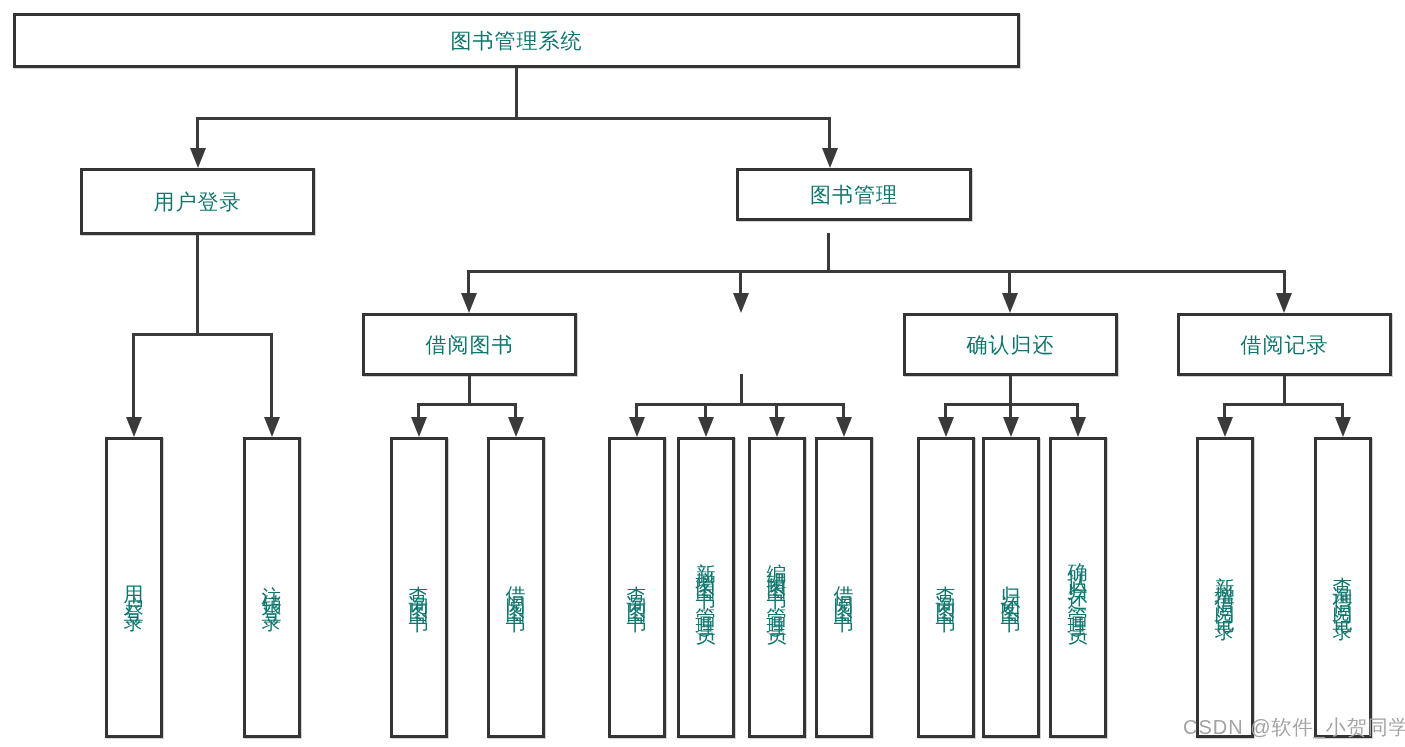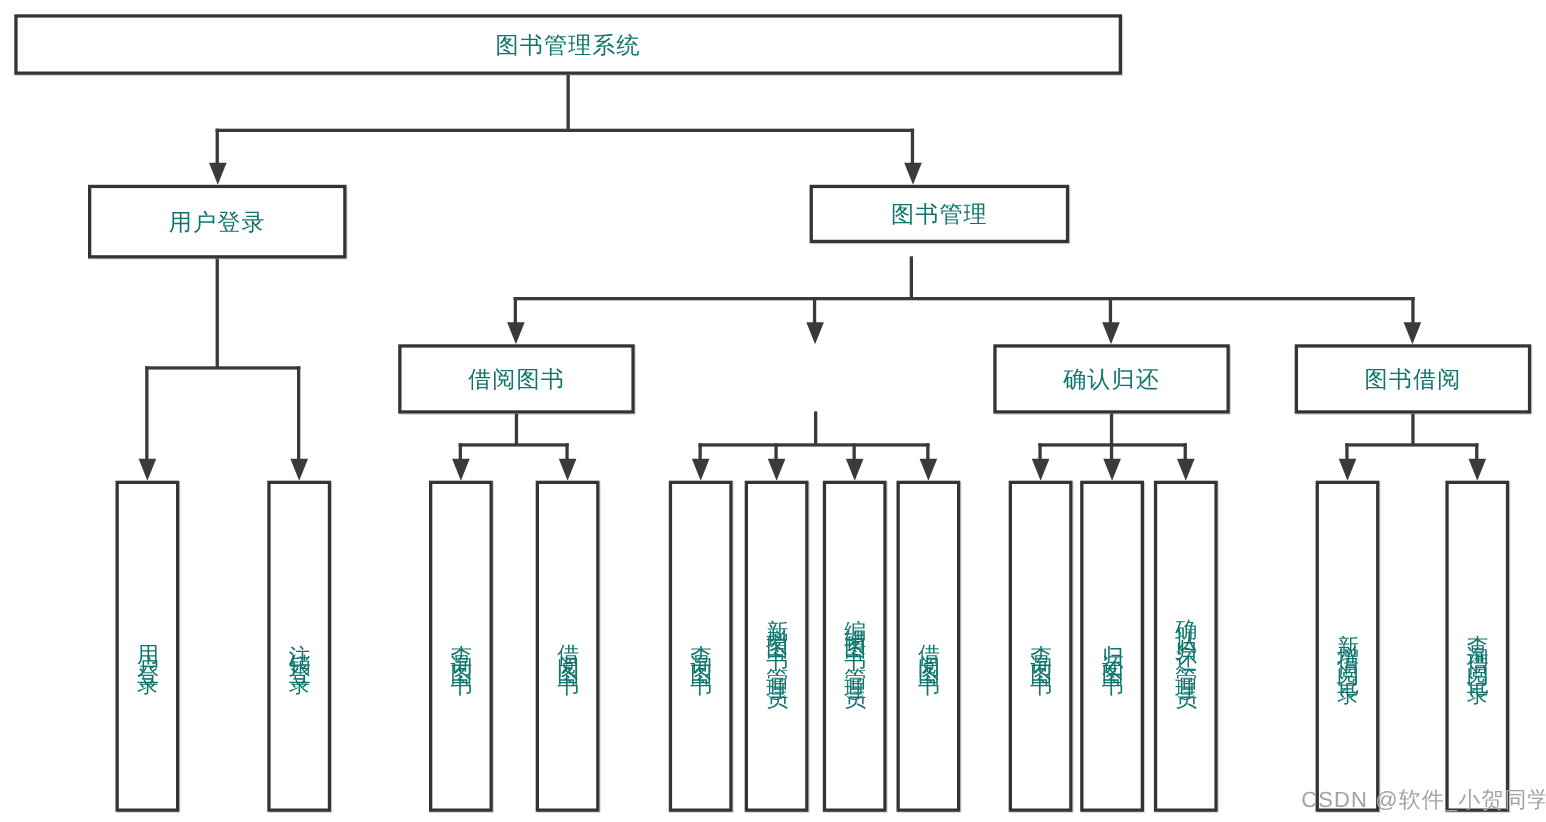--- a/index.html
+++ b/index.html
@@ -33,21 +33,21 @@
 
 <div class="canvas">
 
   <div class="box h-box" style="left:13px;top:13px;width:1007px;height:55px">图书管理系统</div>
 
   <div class="box h-box" style="left:80px;top:168px;width:235px;height:67px">用户登录</div>
   <div class="box h-box" style="left:736px;top:168px;width:236px;height:53px">图书管理</div>
 
   <div class="box h-box" style="left:362px;top:313px;width:215px;height:63px">借阅图书</div>
   <div class="box h-box" style="left:903px;top:313px;width:215px;height:63px">确认归还</div>
-  <div class="box h-box" style="left:1177px;top:313px;width:215px;height:63px">图书借阅</div>
+  <div class="box h-box" style="left:1177px;top:313px;width:215px;height:63px">借阅记录</div>
 
   <div class="box v-box" style="left:105px;top:437px;width:58px;height:301px">用户登录</div>
   <div class="box v-box" style="left:243px;top:437px;width:58px;height:301px">注销登录</div>
   <div class="box v-box" style="left:390px;top:437px;width:58px;height:301px">查询图书</div>
   <div class="box v-box" style="left:487px;top:437px;width:58px;height:301px">借阅图书</div>
   <div class="box v-box" style="left:608px;top:437px;width:58px;height:301px">查询图书</div>
   <div class="box v-box" style="left:677px;top:437px;width:58px;height:301px">新增图书（管理员）</div>
   <div class="box v-box" style="left:748px;top:437px;width:58px;height:301px">编辑图书（管理员）</div>
   <div class="box v-box" style="left:815px;top:437px;width:58px;height:301px">借阅图书</div>
   <div class="box v-box" style="left:917px;top:437px;width:58px;height:301px">查询图书</div>

